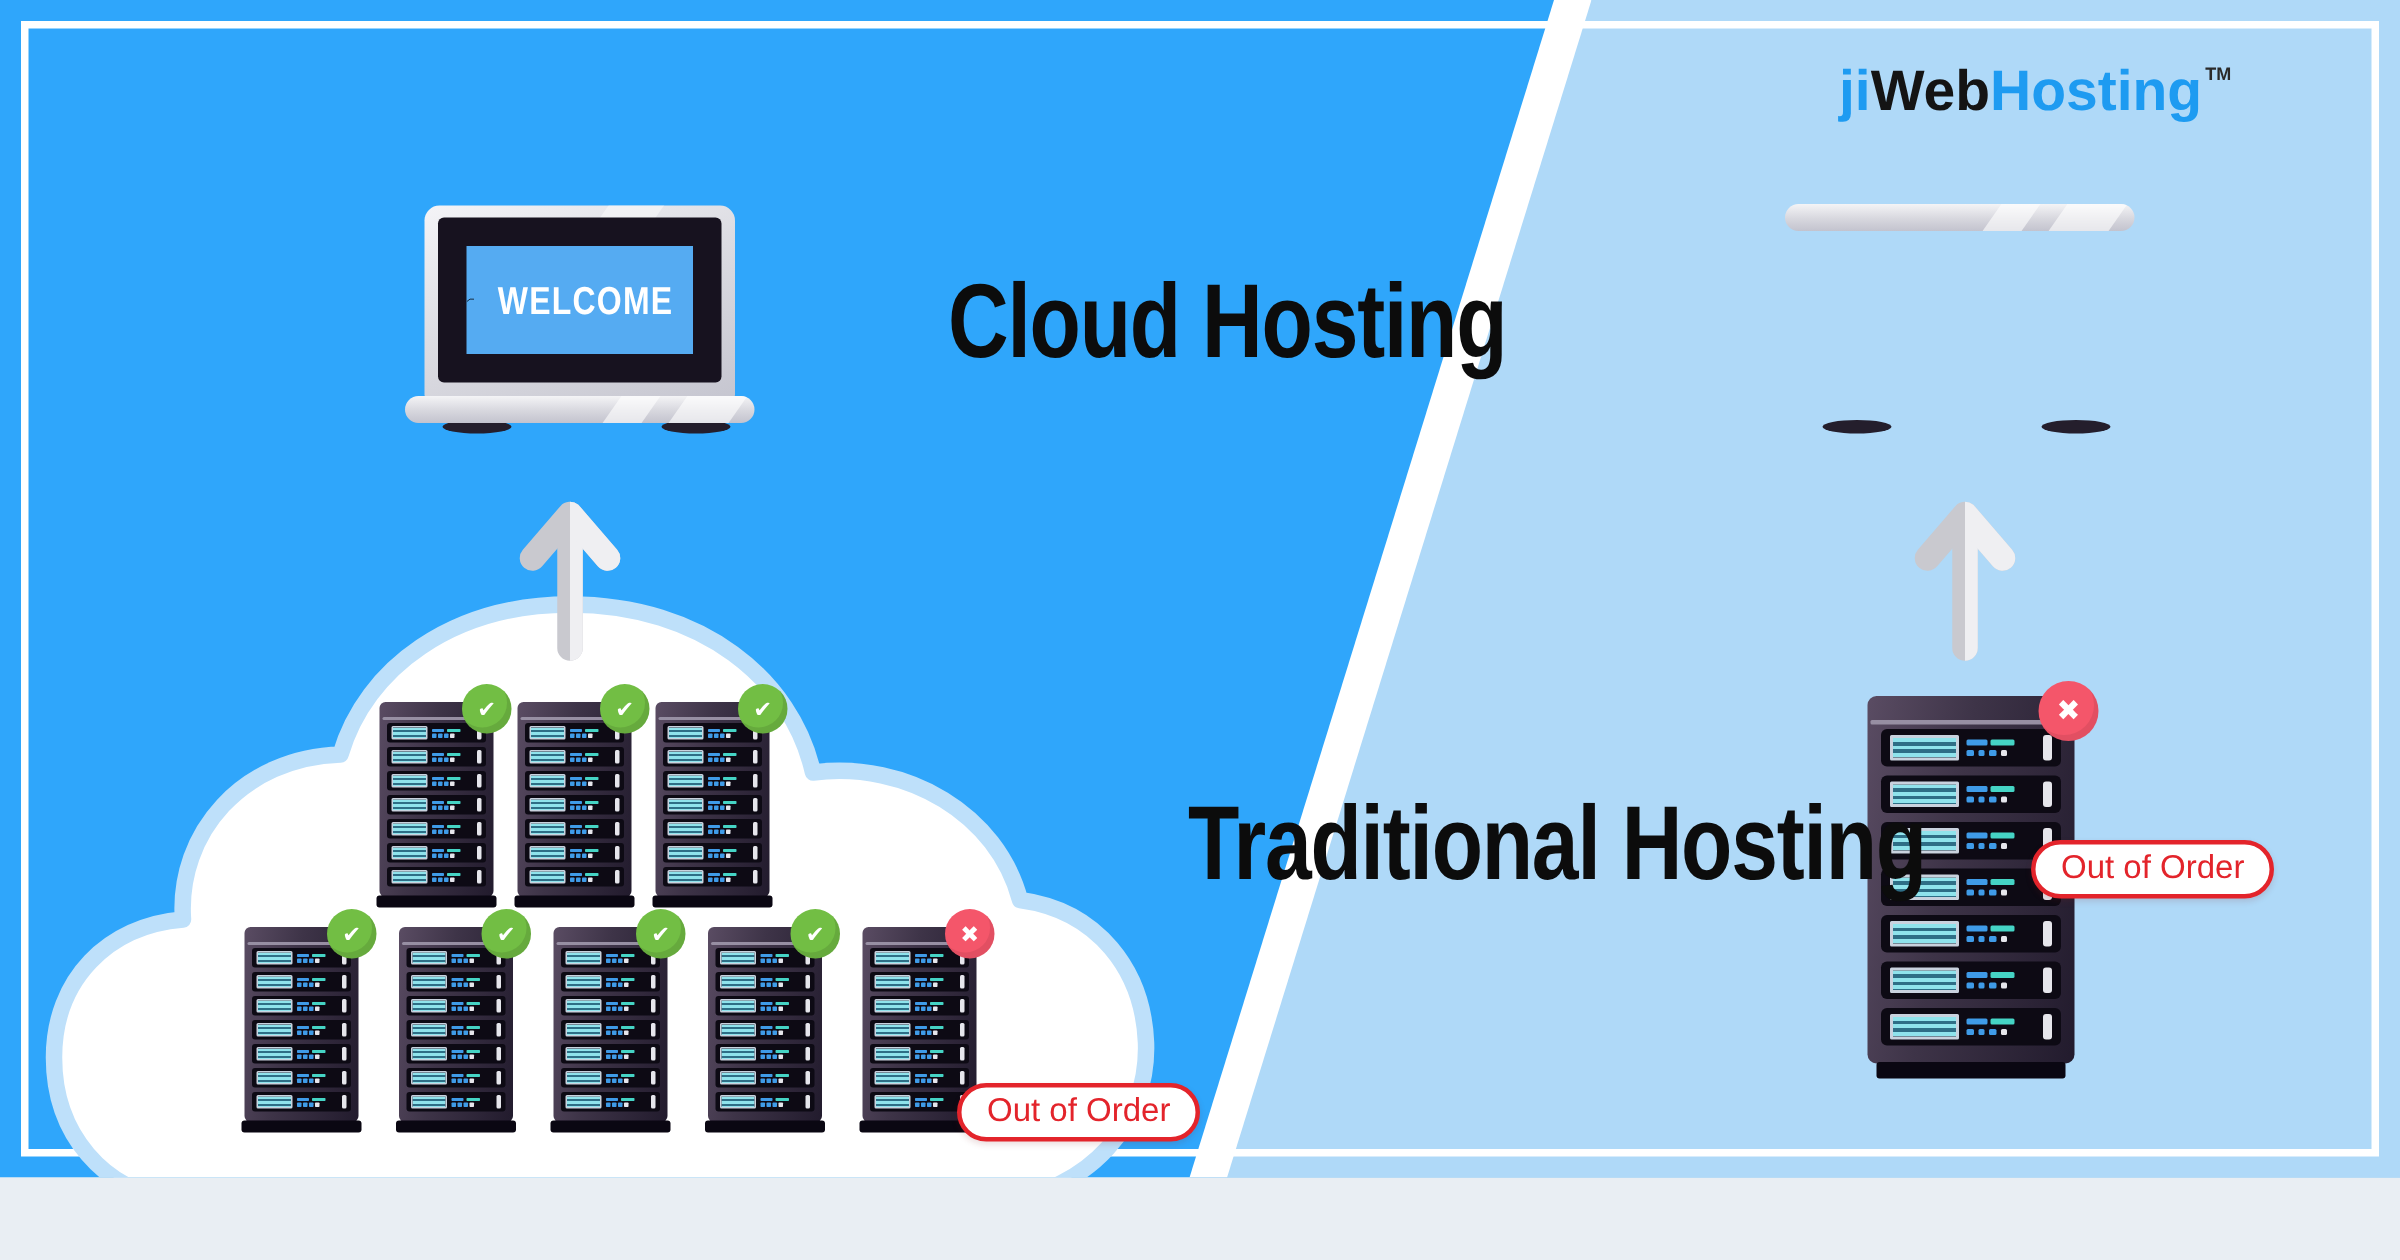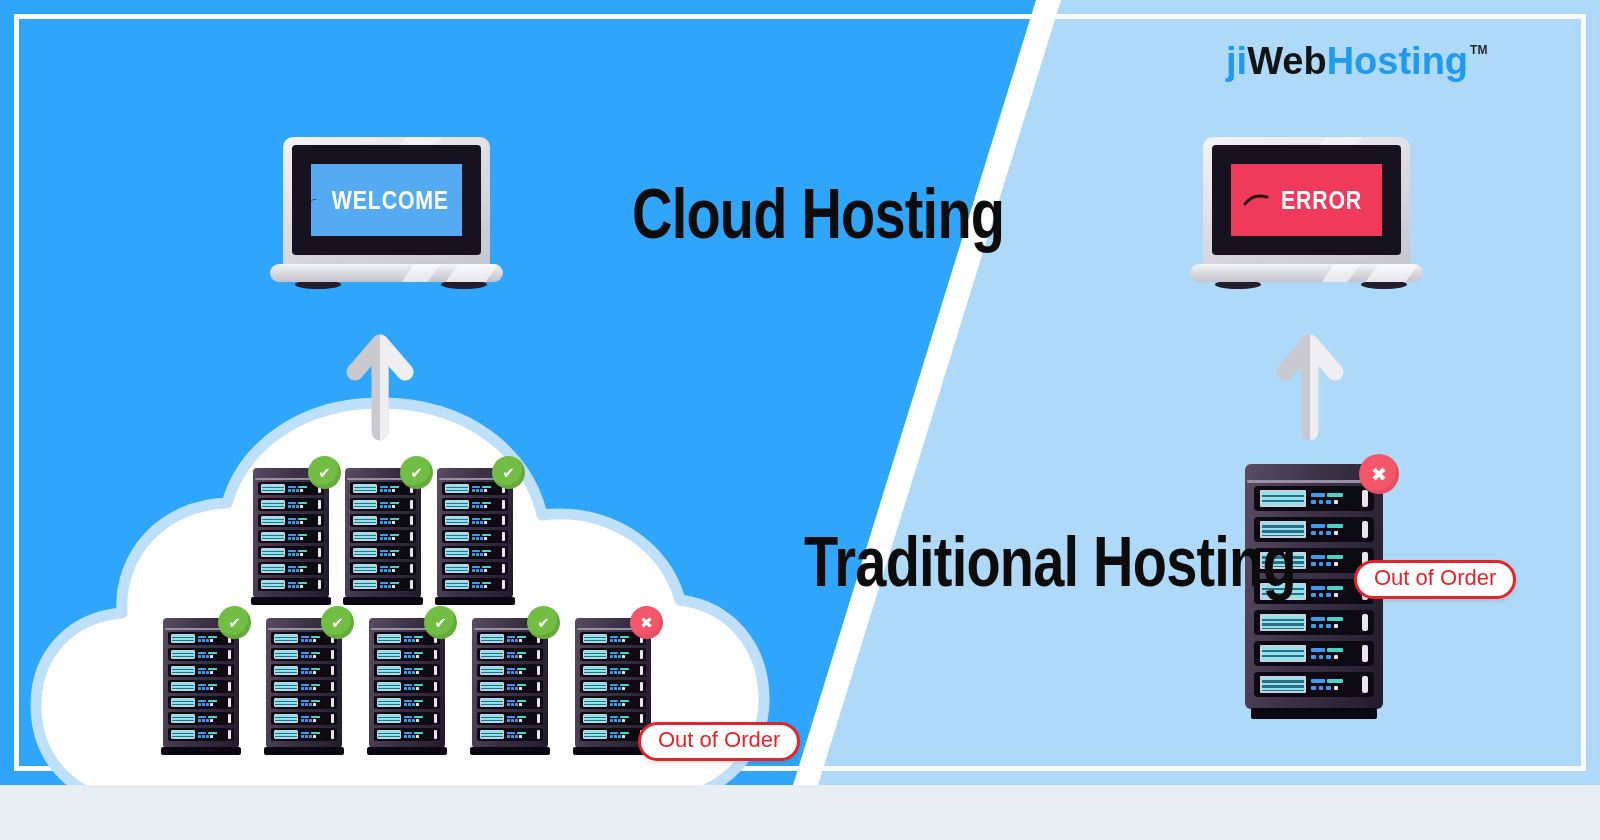--- a/index.html
+++ b/index.html
@@ -16,21 +16,21 @@
   .vs{position:absolute;left:820px;top:306px;width:154px;height:154px;border-radius:50%;
     background:#C6E2F9;border:11px solid #fff;box-sizing:border-box;
     display:flex;align-items:center;justify-content:center;z-index:6;}
   .vs span{font-weight:700;font-size:70px;letter-spacing:-3px;color:#0d0d0d;
     display:inline-block;transform:scaleX(.78);}
   
   .heading{position:absolute;font-weight:700;color:#0c0c0c;font-size:70px;
     letter-spacing:-1px;z-index:7;white-space:nowrap;}
   .cond{display:inline-block;transform:scaleX(.8);transform-origin:left center;}
   #heading-left{left:632px;top:174px;}
-  #heading-right{left:792px;top:522px;margin-left:12px;}
+  #heading-right{left:792px;top:522px;}
   
   .logo{position:absolute;left:1226px;top:40px;font-size:38px;font-weight:700;z-index:7;
     letter-spacing:0;white-space:nowrap;}
   .logo .blue{color:#1E9BF1;}
   .logo .black{color:#141414;}
   .logo .tm{font-size:12px;color:#2a2a2a;position:relative;top:-20px;left:2px;font-weight:700;}
   
   .laptop{position:absolute;z-index:5;}
   .lid{width:207px;height:128px;border-radius:10px 10px 2px 2px;position:relative;
     background:linear-gradient(160deg,#F4F4F7 0%,#DDDDE3 45%,#C6C6D0 100%);
@@ -140,30 +140,20 @@
     </div>
     <div class="base">
       <i class="hl h1"></i>
         <i class="hl h2"></i>
     </div>
   </div>
 
   <div class="laptop" style="left:1203px;top:137px;">
     <div class="foot f1"></div>
     <div class="foot f2"></div>
-    <div class="lid">
-      <div class="bezel">
-        <div class="screen red">
-          <svg width="26" height="14" viewBox="0 0 26 14">
-            <path d="M2 11 Q 10 0 24 4" stroke="#2a0b14" stroke-width="3" fill="none" stroke-linecap="round"></path>
-          </svg>
-          <span class="txt">ERROR</span>
-        </div>
-      </div>
-    </div>
     <div class="base">
       <i class="hl h1"></i>
         <i class="hl h2"></i>
     </div>
   </div>
 
   <div class="heading" id="heading-left">
     <span class="cond">Cloud Hosting</span>
   </div>
   <div class="heading" id="heading-right">

